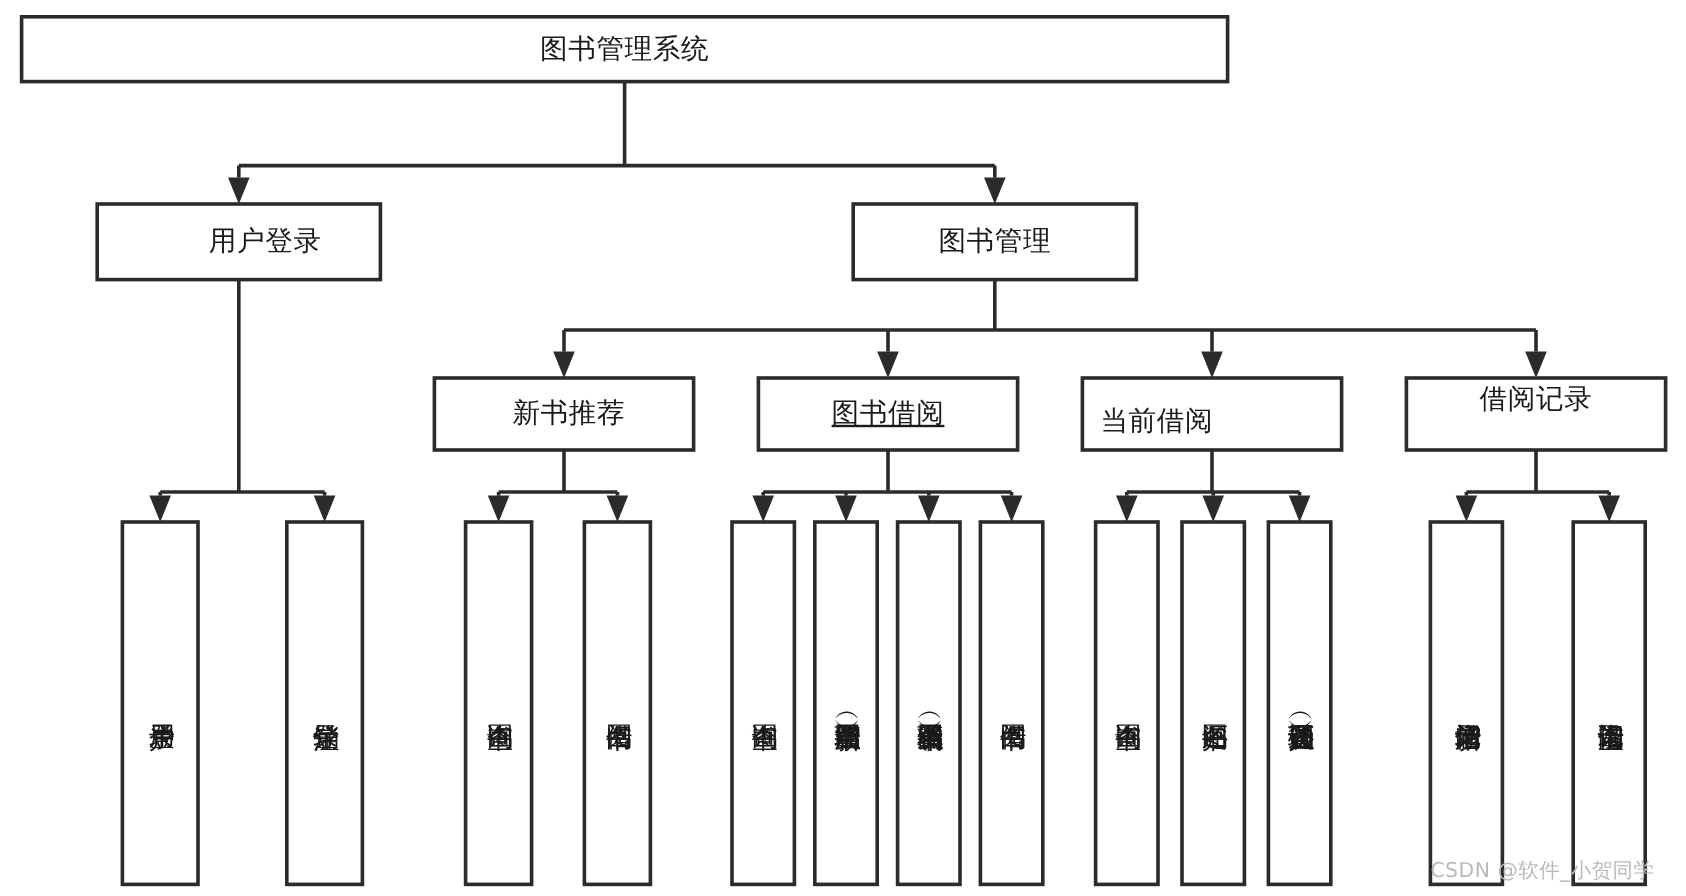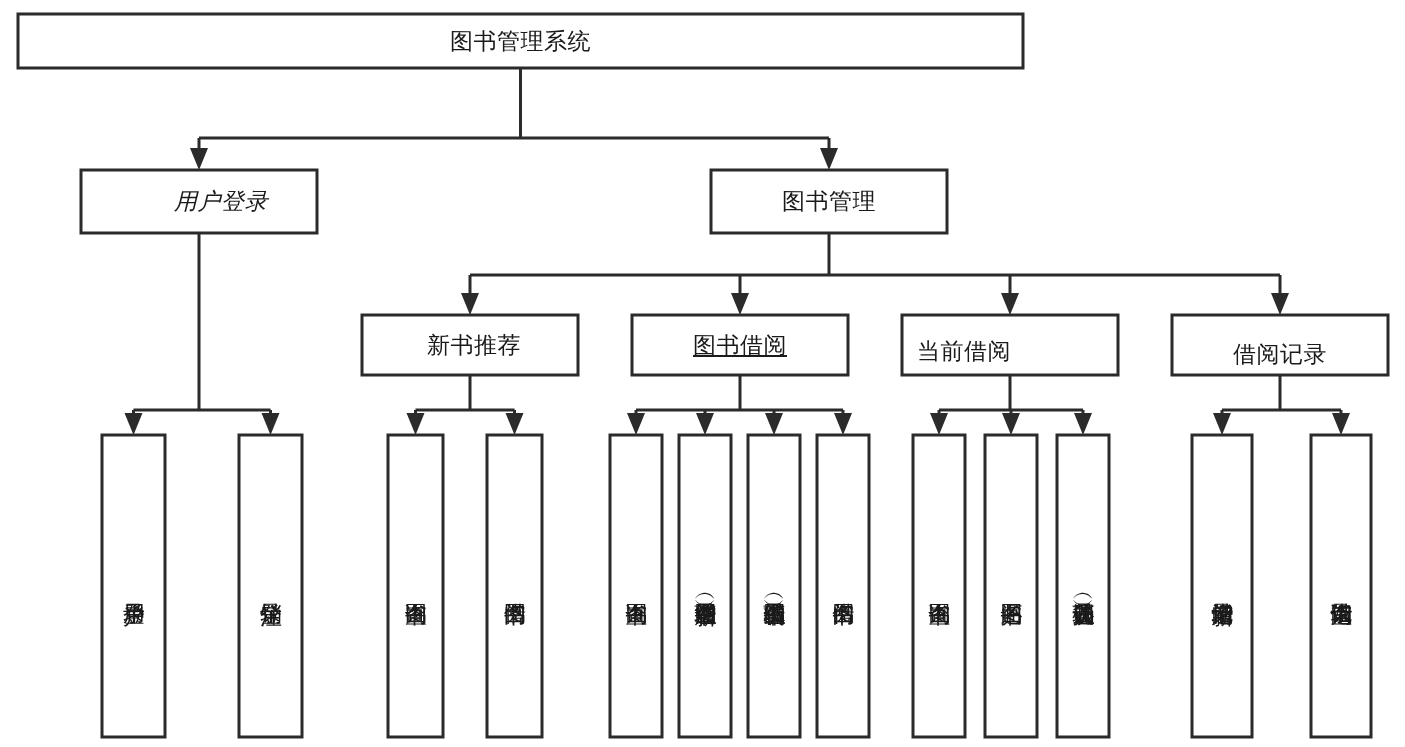--- a/index.html
+++ b/index.html
@@ -153,35 +153,36 @@
         <rect x="913" y="435" width="52" height="302" class="node-box"></rect>
         <rect x="985" y="435" width="52" height="302" class="node-box"></rect>
         <rect x="1057" y="435" width="52" height="302" class="node-box"></rect>
         <rect x="1192" y="435" width="60" height="302" class="node-box"></rect>
         <rect x="1311" y="435" width="60" height="302" class="node-box"></rect>
       </g>
   </svg>
 
   <div id="labels-layer">
       <div class="node-label-h" style="left: 18px; top: 14px; width: 1005px; height: 54px;">图书管理系统</div>
-      <div class="node-label-h" style="left: 81px; top: 170px; width: 280px; height: 63px; font-style: italic;">用户登录</div>
+      <div class="node-label-h" style="left: 81px; top: 170px; width: 280px; height: 63px;">用户登录</div>
       <div class="node-label-h" style="left: 711px; top: 170px; width: 236px; height: 63px;">图书管理</div>
       <div class="node-label-h" style="left: 362px; top: 315px; width: 224px; height: 60px;">新书推荐</div>
       <div class="node-label-h" style="left: 632px; top: 315px; width: 216px; height: 60px; text-decoration: underline;">图书借阅</div>
       <div class="node-label-h" style="left: 856px; top: 315px; width: 216px; height: 72px;">当前借阅</div>
-      <div class="node-label-h" style="left: 1172px; top: 332px; width: 216px; height: 44px;">借阅记录</div>
+      <div class="node-label-h" style="left: 1172px; top: 311px; width: 216px; height: 44px;">借阅记录</div>
       <div class="node-label-v" style="left: 102px; top: 435px; width: 63px; height: 302px;">用户登录</div>
       <div class="node-label-v" style="left: 239px; top: 435px; width: 63px; height: 302px;">注销登录</div>
       <div class="node-label-v" style="left: 388px; top: 435px; width: 55px; height: 302px;">查询图书</div>
       <div class="node-label-v" style="left: 487px; top: 435px; width: 55px; height: 302px;">借阅图书</div>
       <div class="node-label-v" style="left: 610px; top: 435px; width: 52px; height: 302px;">查询图书</div>
       <div class="node-label-v" style="left: 679px; top: 435px; width: 52px; height: 302px;">新增图书（管理员）</div>
       <div class="node-label-v" style="left: 748px; top: 435px; width: 52px; height: 302px;">编辑图书（管理员）</div>
       <div class="node-label-v" style="left: 817px; top: 435px; width: 52px; height: 302px;">借阅图书</div>
       <div class="node-label-v" style="left: 913px; top: 435px; width: 52px; height: 302px;">查询图书</div>
       <div class="node-label-v" style="left: 985px; top: 435px; width: 52px; height: 302px;">归还图书</div>
       <div class="node-label-v" style="left: 1057px; top: 435px; width: 52px; height: 302px;">确认归还（管理员）</div>
       <div class="node-label-v" style="left: 1192px; top: 435px; width: 60px; height: 302px;">新增借阅记录</div>
       <div class="node-label-v" style="left: 1311px; top: 435px; width: 60px; height: 302px;">查询借阅记录</div>
     </div>
 
+  <div class="watermark" style="left: 1192px; top: 714px;">CSDN @软件_小贺同学</div>
 
 </div>
 
 </body></html>

